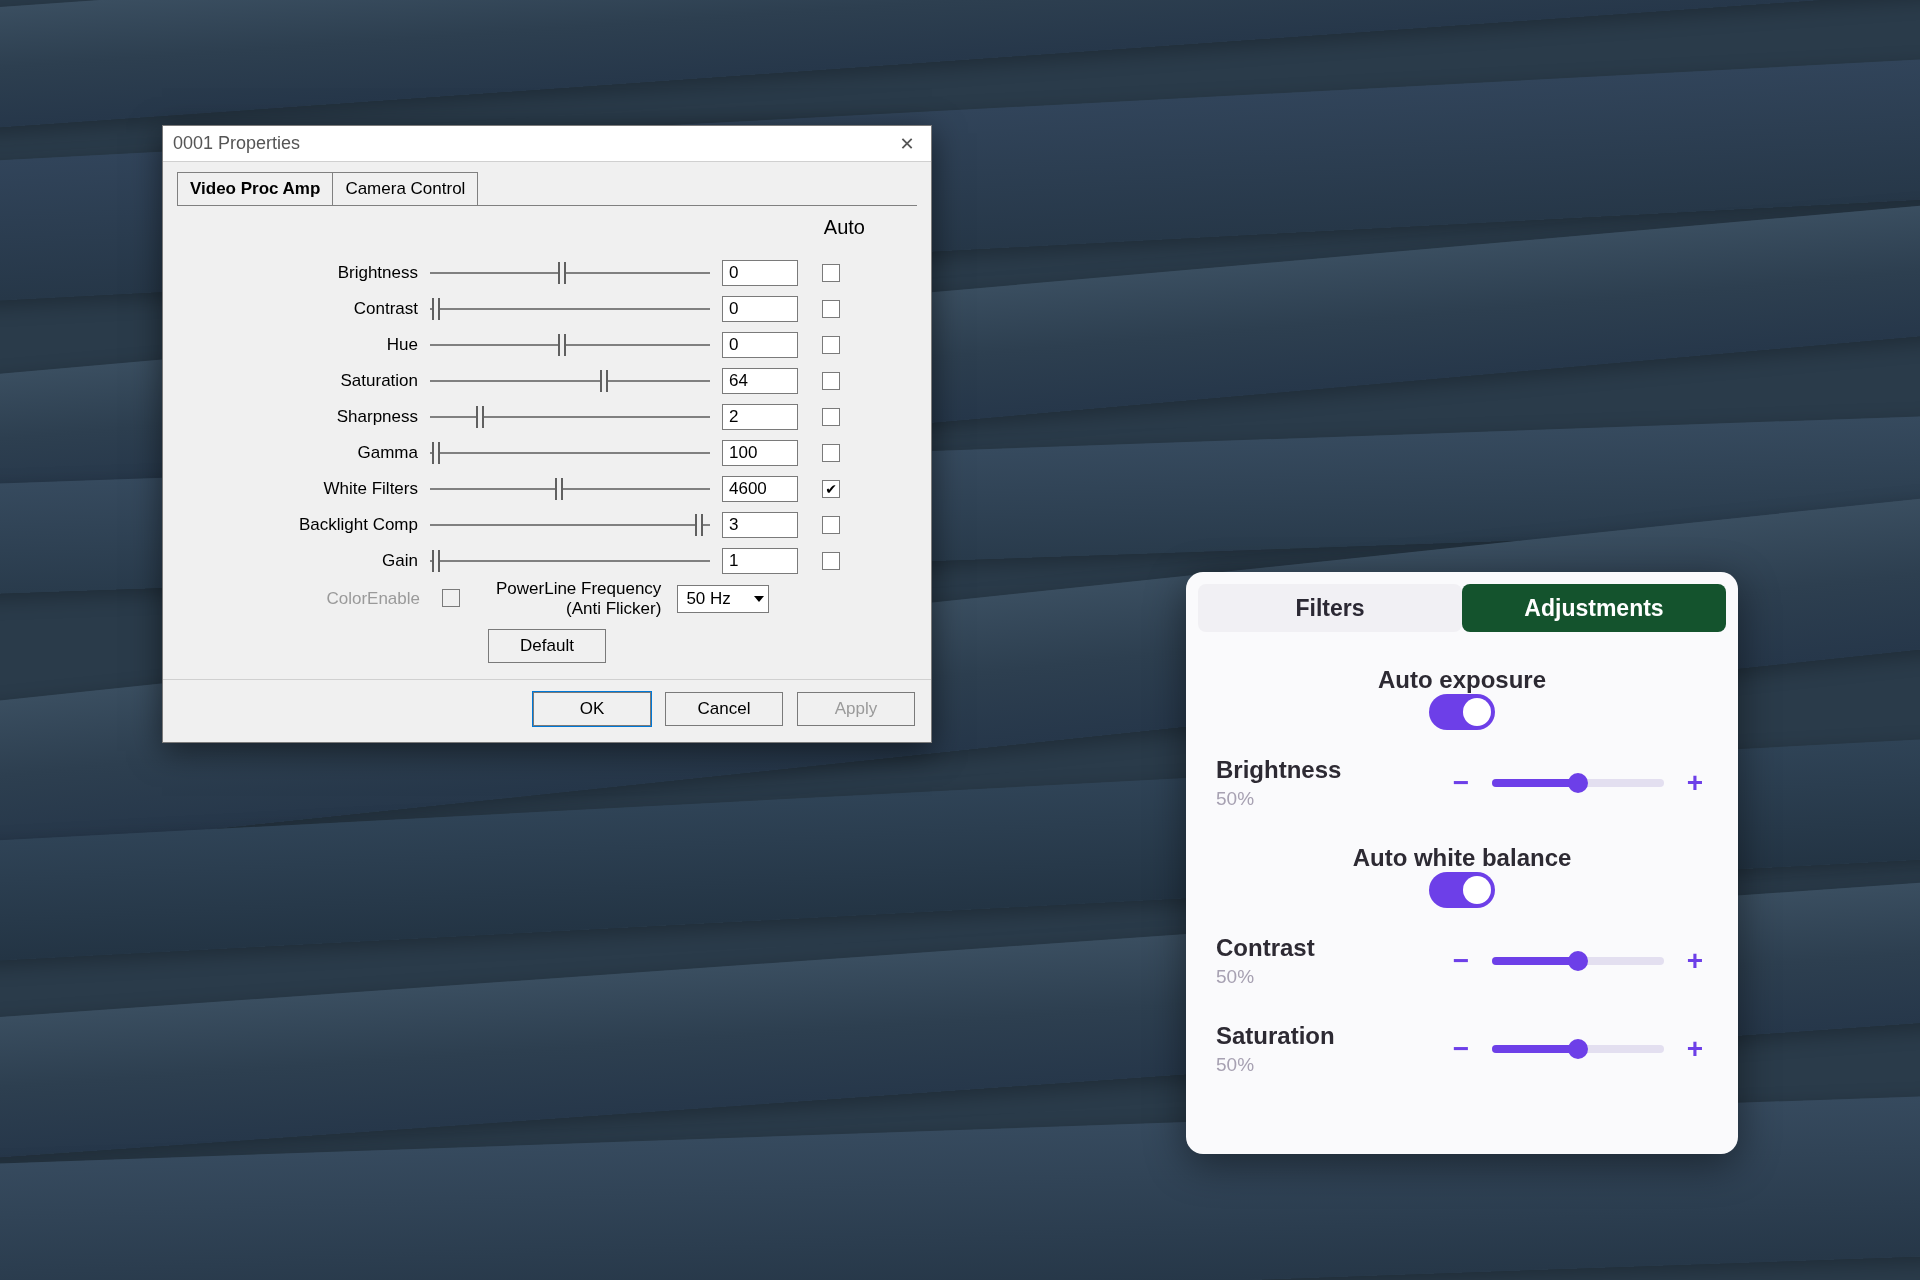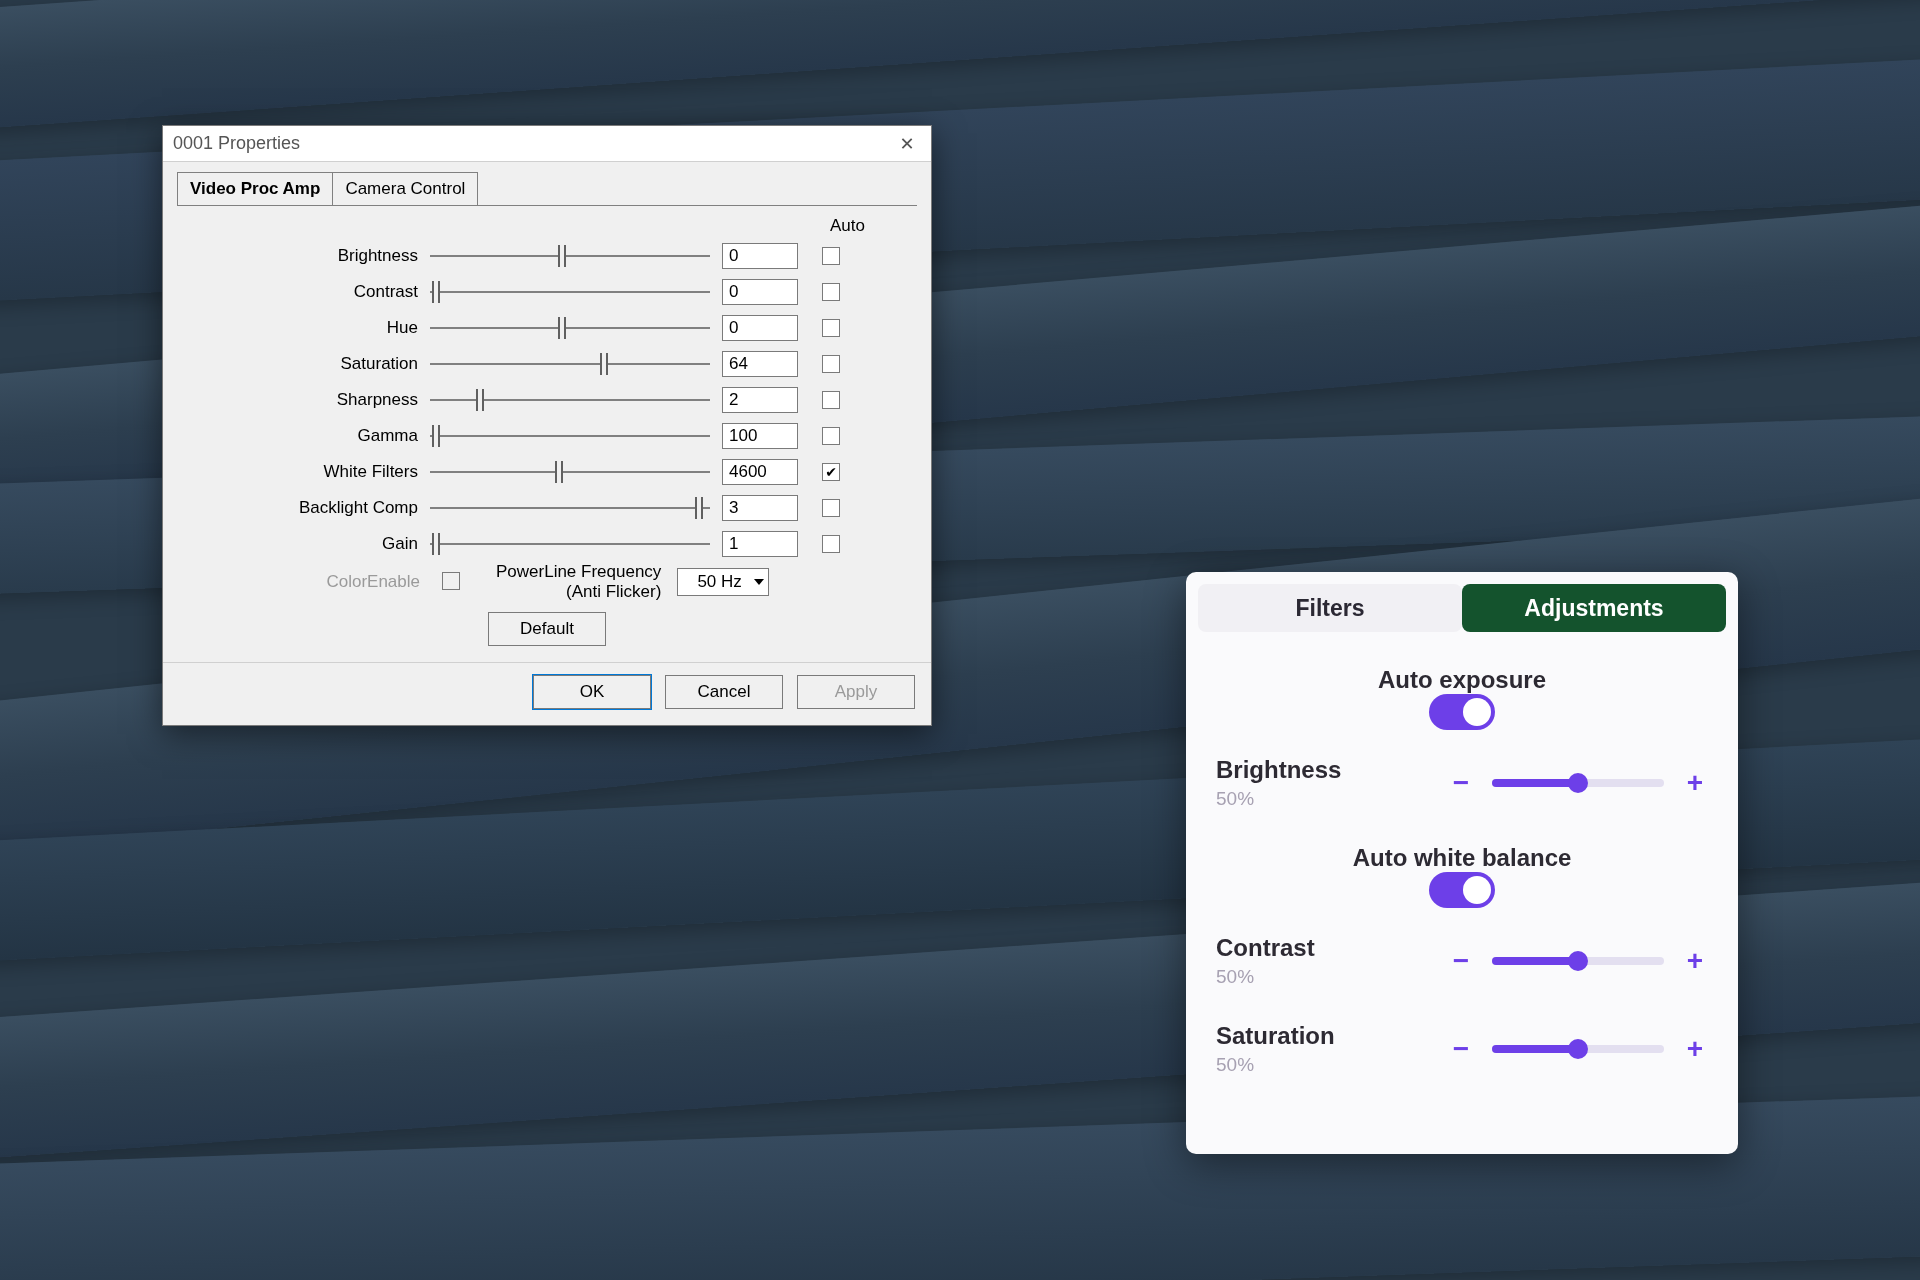--- a/index.html
+++ b/index.html
@@ -76,22 +76,22 @@
   font-weight: bold;
 }
 .tab-panel {
   margin: 0 14px;
   border-top: 1px solid #808080;
   padding: 10px 8px 16px 8px;
 }
 .auto-hdr {
   text-align: right;
   padding-right: 44px;
-  margin-bottom: 2px;
-  font-size: 17px;
+  margin-bottom: 16px;
+  font-size: 20px;
 }
 .prop-row {
   display: flex;
   align-items: center;
   height: 36px;
 }
 .prop-label {
   width: 245px;
   text-align: right;
   padding-right: 12px;
@@ -139,21 +139,21 @@
   display: flex; align-items: center;
   height: 40px;
   gap: 36px;
 }
 .pl-label { text-align: right; line-height: 1.15; }
 .select-box {
   width: 92px; height: 28px;
   border: 1px solid #7a7a7a;
   background: #fff;
   display: flex; align-items: center; justify-content: space-between;
-  padding: 0 4px 0 19px;
+  padding: 0 4px 0 8px;
   cursor: pointer;
 }
 .select-arrow {
   width: 0; height: 0;
   border-left: 5px solid transparent;
   border-right: 5px solid transparent;
   border-top: 6px solid #000;
 }
 .default-row { display: flex; justify-content: center; padding-top: 10px; }
 .win-button {
@@ -171,21 +171,21 @@
   gap: 14px;
   border-top: 1px solid #d0d0d0;
 }
 
 
 .adj-panel {
   position: absolute;
   left: 1186px; top: 572px;
   width: 552px; height: 582px;
   background: #fafafc;
-  border-radius: 10px;
+  border-radius: 17px;
   box-shadow: 0 10px 40px rgba(0,0,0,.45);
   z-index: 5;
   color: #262329;
   padding-bottom: 20px;
   overflow: hidden;
 }
 .adj-tabs {
   display: flex; height: 72px; padding: 12px;
   gap: 0;
 }

